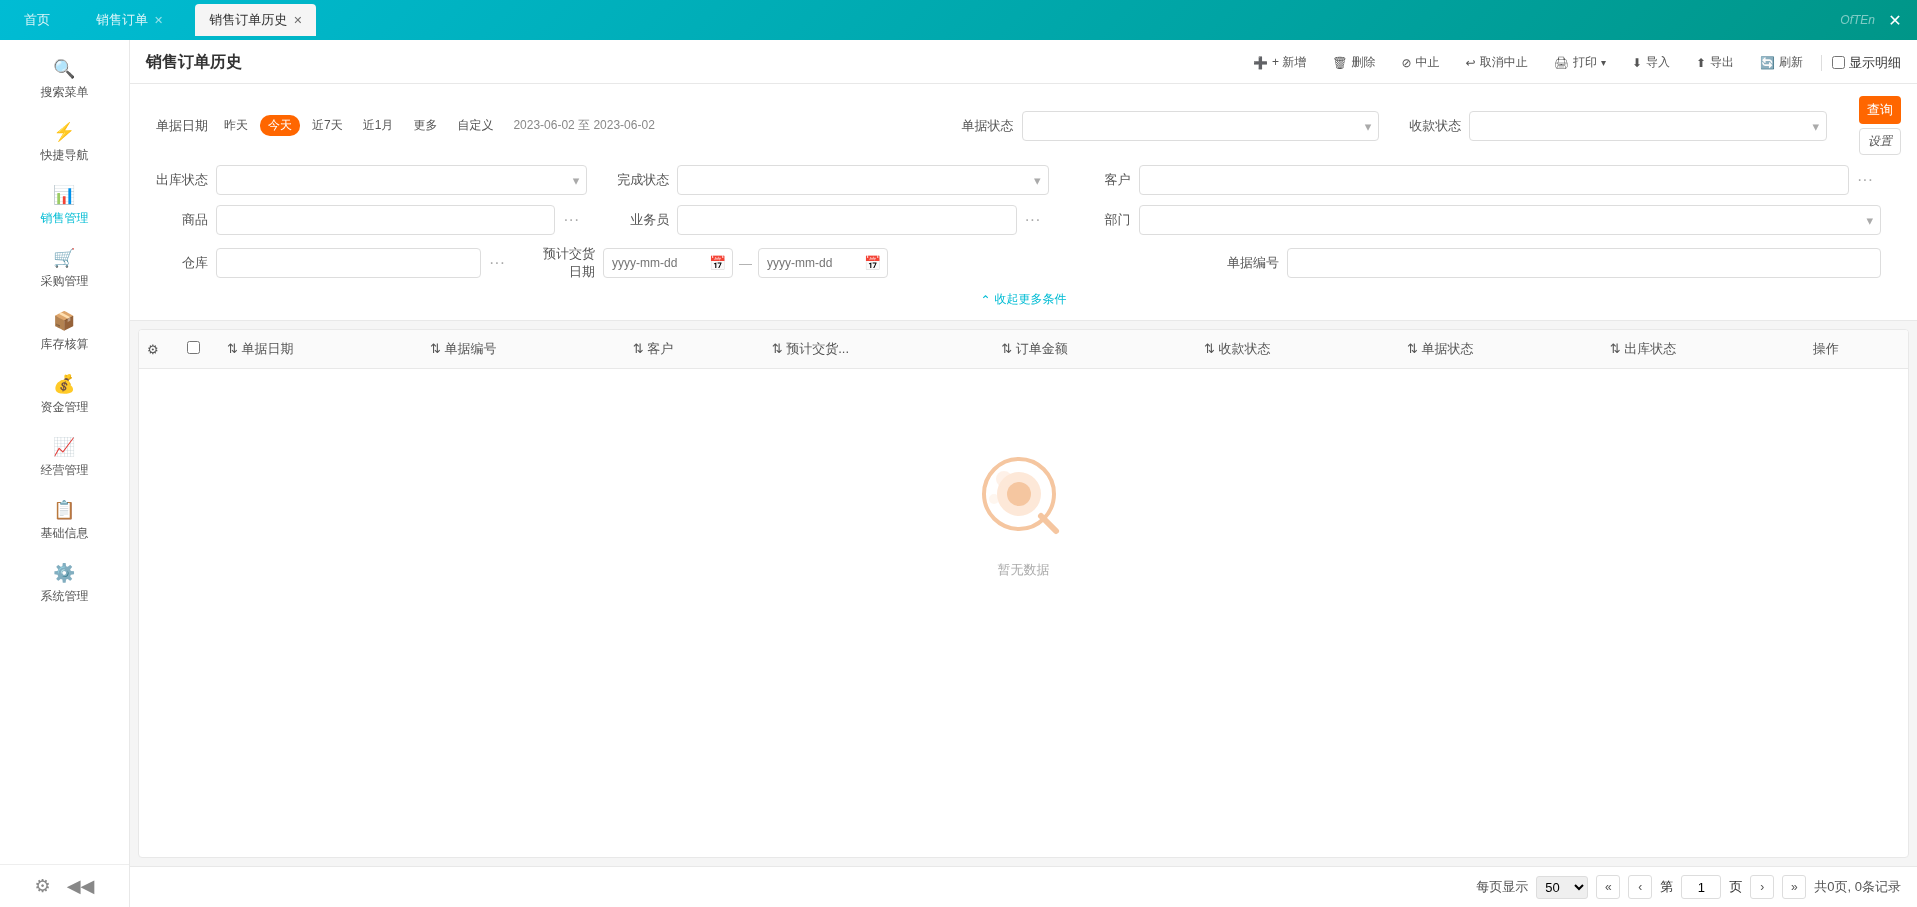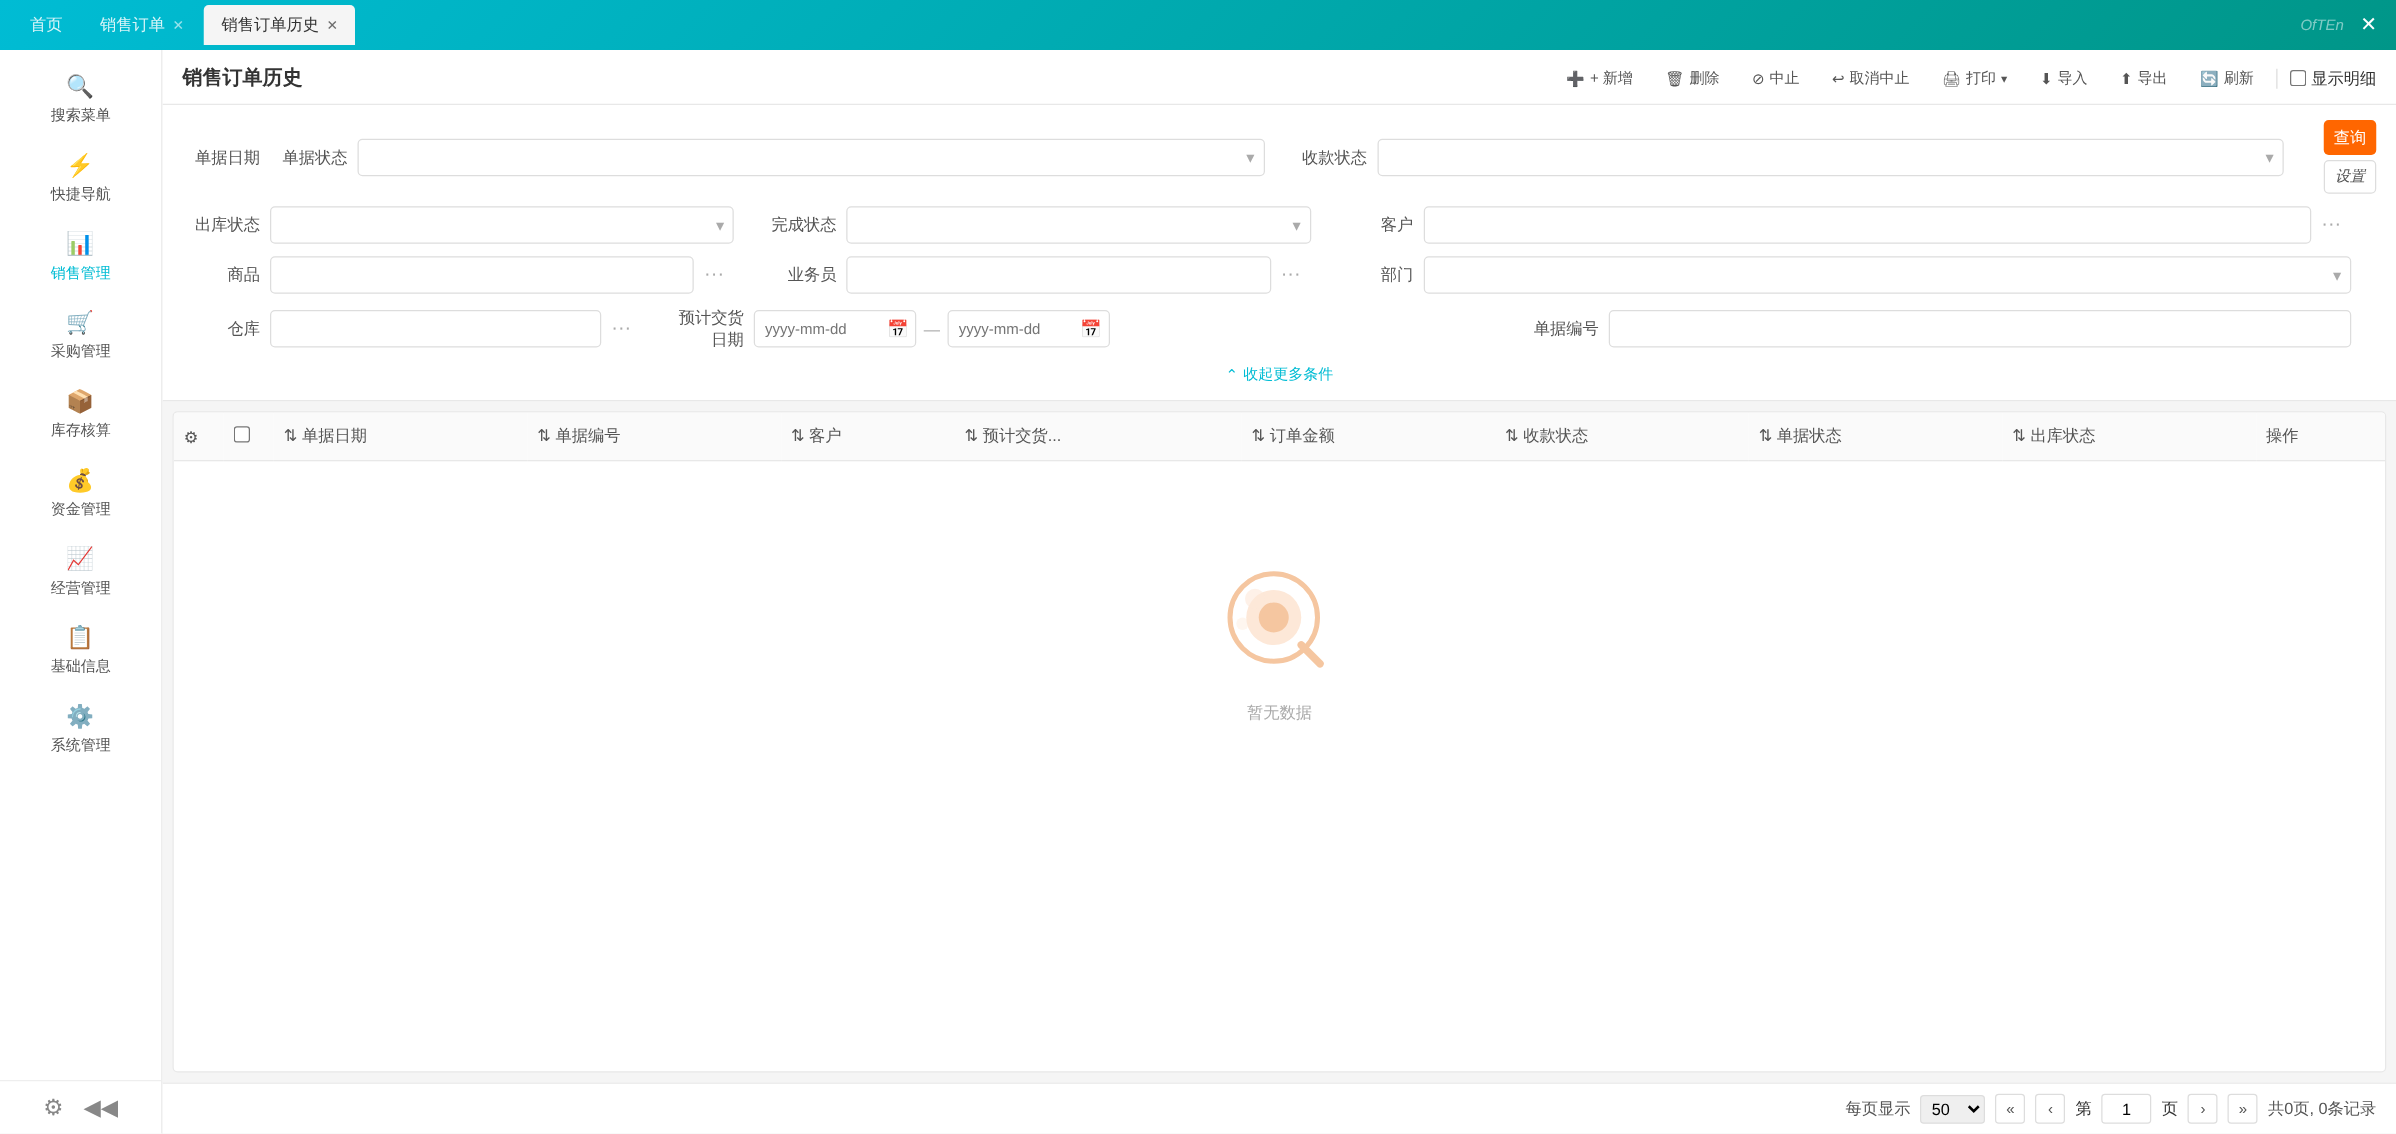--- a/index.html
+++ b/index.html
@@ -5,21 +5,21 @@
     * { box-sizing: border-box; margin: 0; padding: 0; }
     body { font-family: 'Microsoft YaHei', Arial, sans-serif; font-size: 13px; background: #f5f5f5; color: #333; display: flex; flex-direction: column; height: 907px; overflow: hidden; }
 
     
     .top-bar {
       height: 40px;
       background: linear-gradient(135deg, #00bcd4, #009688);
       display: flex;
       align-items: center;
       padding: 0 10px;
-      gap: 2px;
+      gap: 18px;
       flex-shrink: 0;
     }
     .tab-item {
       height: 32px;
       padding: 0 14px;
       display: flex;
       align-items: center;
       gap: 6px;
       border-radius: 4px 4px 0 0;
       cursor: pointer;
@@ -479,20 +479,31 @@
           <input type="checkbox" style="">
           <span>显示明细</span>
         </label>
       </div>
     </div>
 
     <div class="filter-area">
 
       <div class="filter-row">
         <span class="filter-label">单据日期</span>
+        <div class="filter-control" style="flex:2;">
+          <div class="date-pills">
+            <span class="date-pill">昨天</span>
+            <span class="date-pill active">今天</span>
+            <span class="date-pill">近7天</span>
+            <span class="date-pill">近1月</span>
+            <span class="date-pill">更多</span>
+            <span class="date-pill">自定义</span>
+            <span class="date-range-text">2023-06-02 至 2023-06-02</span>
+          </div>
+        </div>
 
         <span class="filter-label">单据状态</span>
         <div class="filter-control">
           <div class="select-wrapper">
             <select class="select-box">
               <option value=""></option>
             </select>
           </div>
         </div>
 

